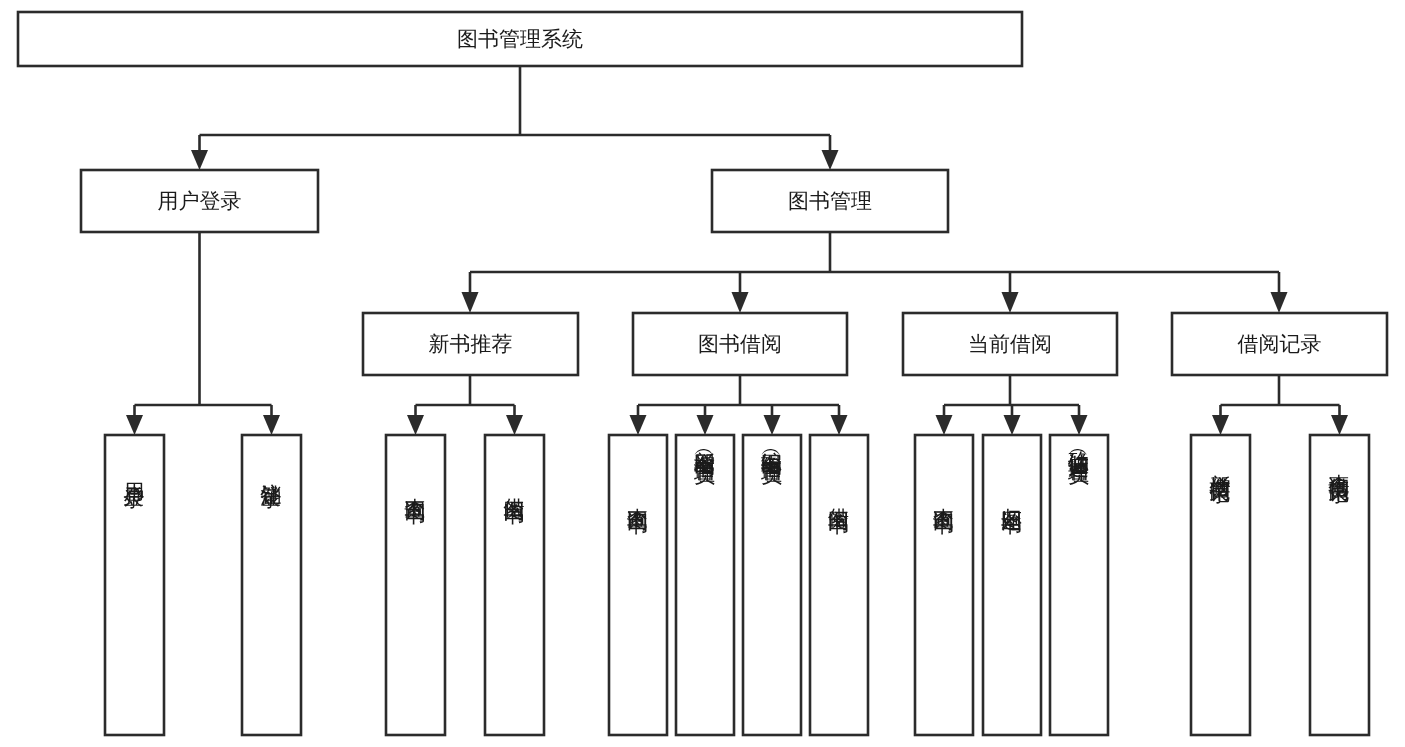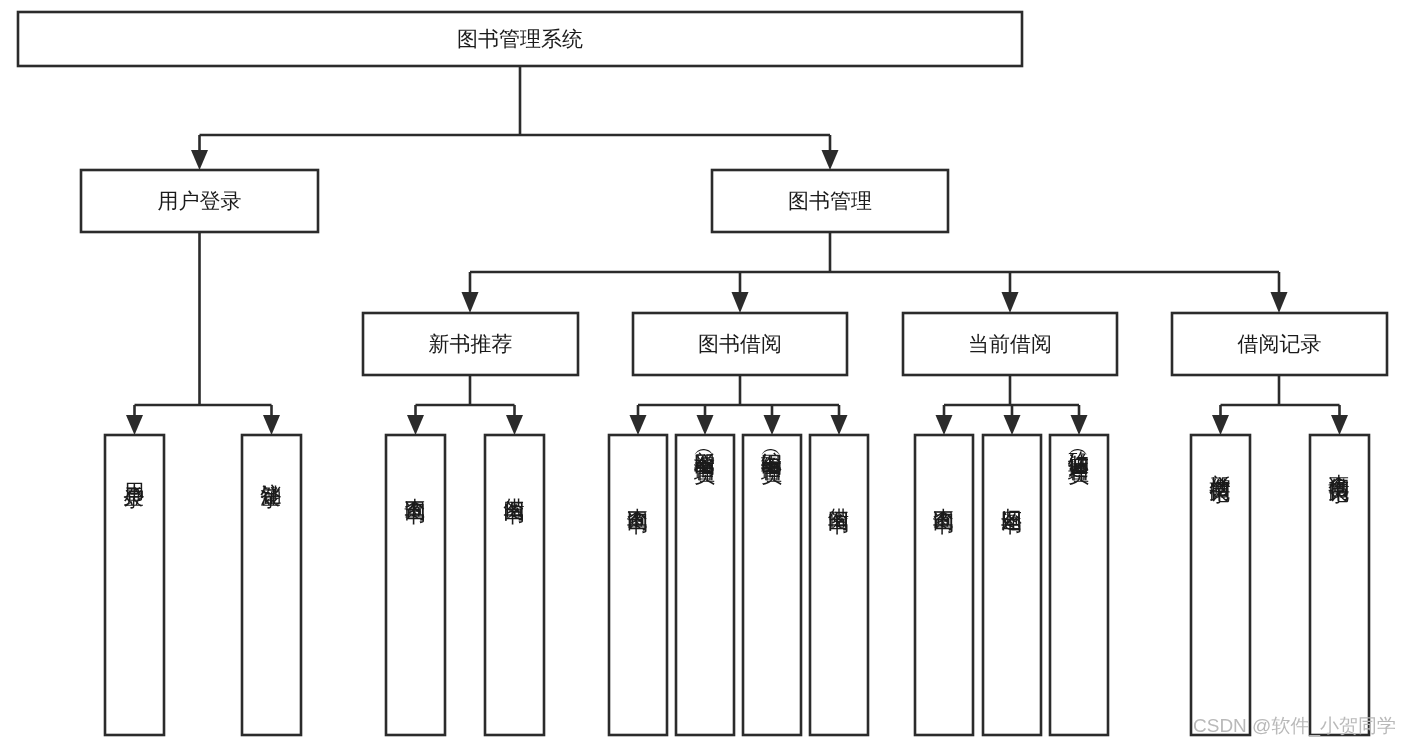--- a/index.html
+++ b/index.html
@@ -234,15 +234,14 @@
       <text class="node-label-v" x="1220.5" y="463">新增借阅记录</text>
     </g>
 
     <g>
       <rect class="node-box" x="1310" y="435" width="59" height="300"></rect>
       <text class="node-label-v" x="1339.5" y="463">查询借阅记录</text>
     </g>
 
   </svg>
 
-  <div class="watermark-text">CSDN @软件_小贺同学</div>
 
 </div>
 
 </body></html>

